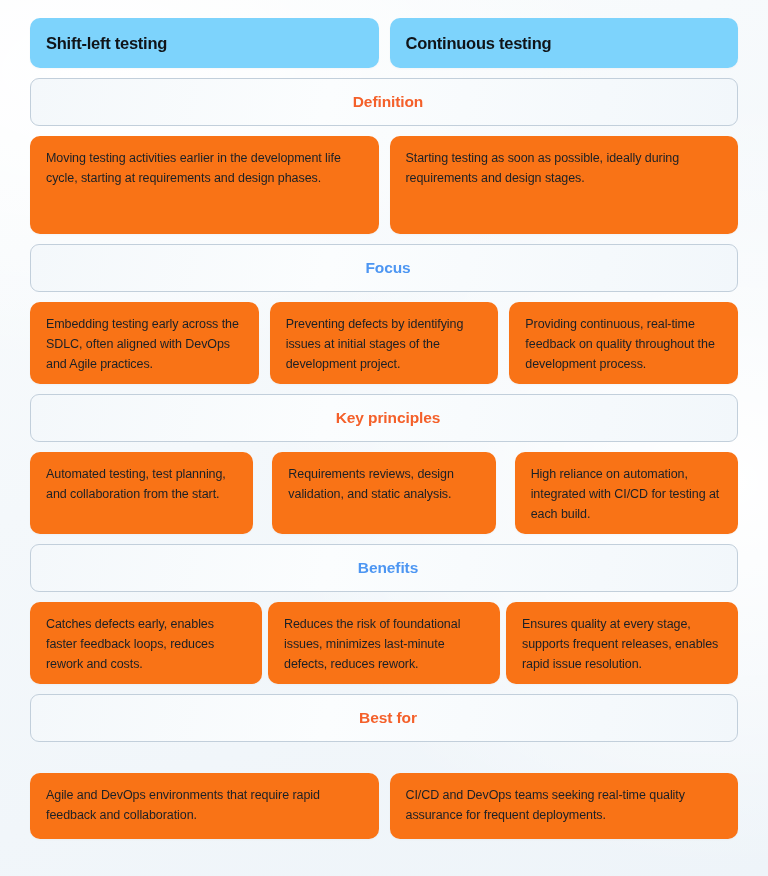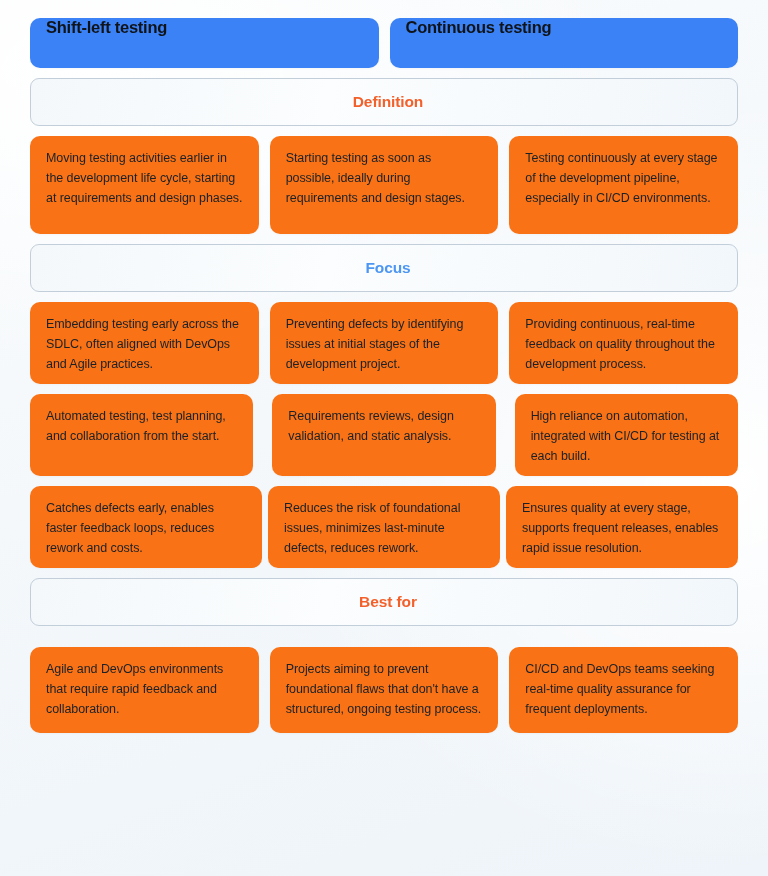--- a/index.html
+++ b/index.html
@@ -30,23 +30,24 @@
   
   .header-row {
     display: flex;
     gap: 11px;
     height: 50px;
     flex: none;
     margin-bottom: 10px;
   }
   .header-cell {
     flex: 1 1 0;
-    background: #3b82f6;
+    background: #7dd3fc;
     border-radius: 10px;
     display: flex;
+    align-items: center;
     padding: 0 16px;
     box-shadow: 0 1px 2px rgba(25,45,75,0.035);
   }
   .header-cell .htxt {
     font-size: 16.5px;
     font-weight: 700;
     color: #101418;
     letter-spacing: -0.25px;
     line-height: 1.15;
     white-space: nowrap;
@@ -120,72 +121,72 @@
   <div class="band accent-orange">
     <span class="btxt">Definition</span>
   </div>
   <div class="content-row r-def">
     <div class="content-cell">
       <span class="ctxt">Moving testing activities earlier in the development life cycle, starting at requirements and design phases.</span>
     </div>
     <div class="content-cell">
       <span class="ctxt">Starting testing as soon as possible, ideally during requirements and design stages.</span>
     </div>
-    <div class="content-cell">
-      <span class="ctxt">Testing continuously at every stage of the development pipeline, especially in CI/CD environments.</span>
-    </div>
   </div>
 
   <div class="band accent-blue">
     <span class="btxt">Focus</span>
   </div>
   <div class="content-row r-foc">
     <div class="content-cell">
       <span class="ctxt">Embedding testing early across the SDLC, often aligned with DevOps and Agile practices.</span>
     </div>
     <div class="content-cell">
       <span class="ctxt">Preventing defects by identifying issues at initial stages of the development project.</span>
     </div>
     <div class="content-cell">
       <span class="ctxt">Providing continuous, real-time feedback on quality throughout the development process.</span>
     </div>
   </div>
 
+  <div class="band accent-orange">
+    <span class="btxt">Key principles</span>
+  </div>
   <div class="content-row r-key">
     <div class="content-cell">
       <span class="ctxt">Automated testing, test planning, and collaboration from the start.</span>
     </div>
     <div class="content-cell">
       <span class="ctxt">Requirements reviews, design validation, and static analysis.</span>
     </div>
     <div class="content-cell">
       <span class="ctxt">High reliance on automation, integrated with CI/CD for testing at each build.</span>
     </div>
   </div>
 
+  <div class="band accent-blue">
+    <span class="btxt">Benefits</span>
+  </div>
   <div class="content-row r-ben">
     <div class="content-cell">
       <span class="ctxt">Catches defects early, enables faster feedback loops, reduces rework and costs.</span>
     </div>
     <div class="content-cell">
       <span class="ctxt">Reduces the risk of foundational issues, minimizes last-minute defects, reduces rework.</span>
     </div>
     <div class="content-cell">
       <span class="ctxt">Ensures quality at every stage, supports frequent releases, enables rapid issue resolution.</span>
     </div>
   </div>
 
   <div class="band accent-orange">
     <span class="btxt">Best for</span>
   </div>
   <div class="content-row r-best">
     <div class="content-cell">
       <span class="ctxt">Agile and DevOps environments that require rapid feedback and collaboration.</span>
     </div>
     <div class="content-cell">
-      <span class="ctxt">Projects aiming to prevent foundational flaws that don't have a structured, ongoing testing process.</span>
-    </div>
-    <div class="content-cell">
       <span class="ctxt">CI/CD and DevOps teams seeking real-time quality assurance for frequent deployments.</span>
     </div>
   </div>
 
 </div>
 
 </body></html>

